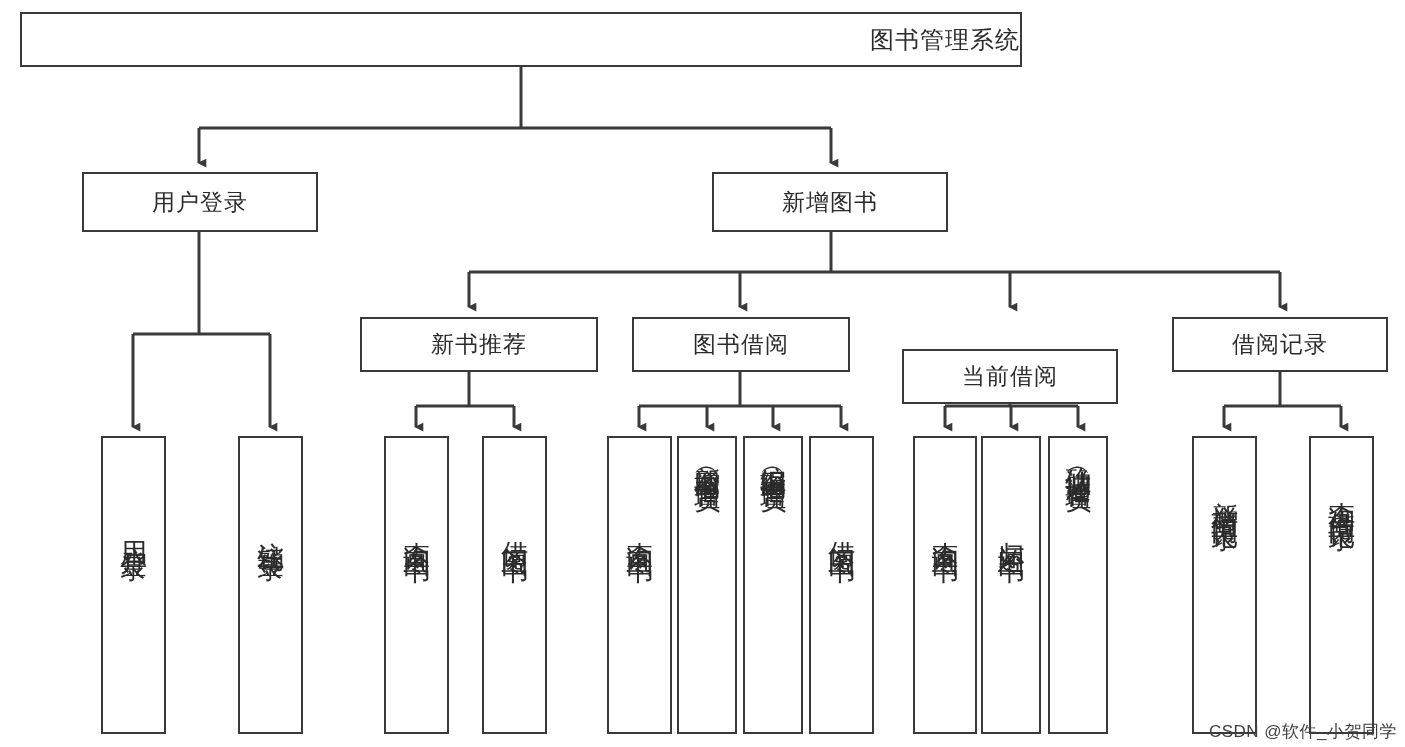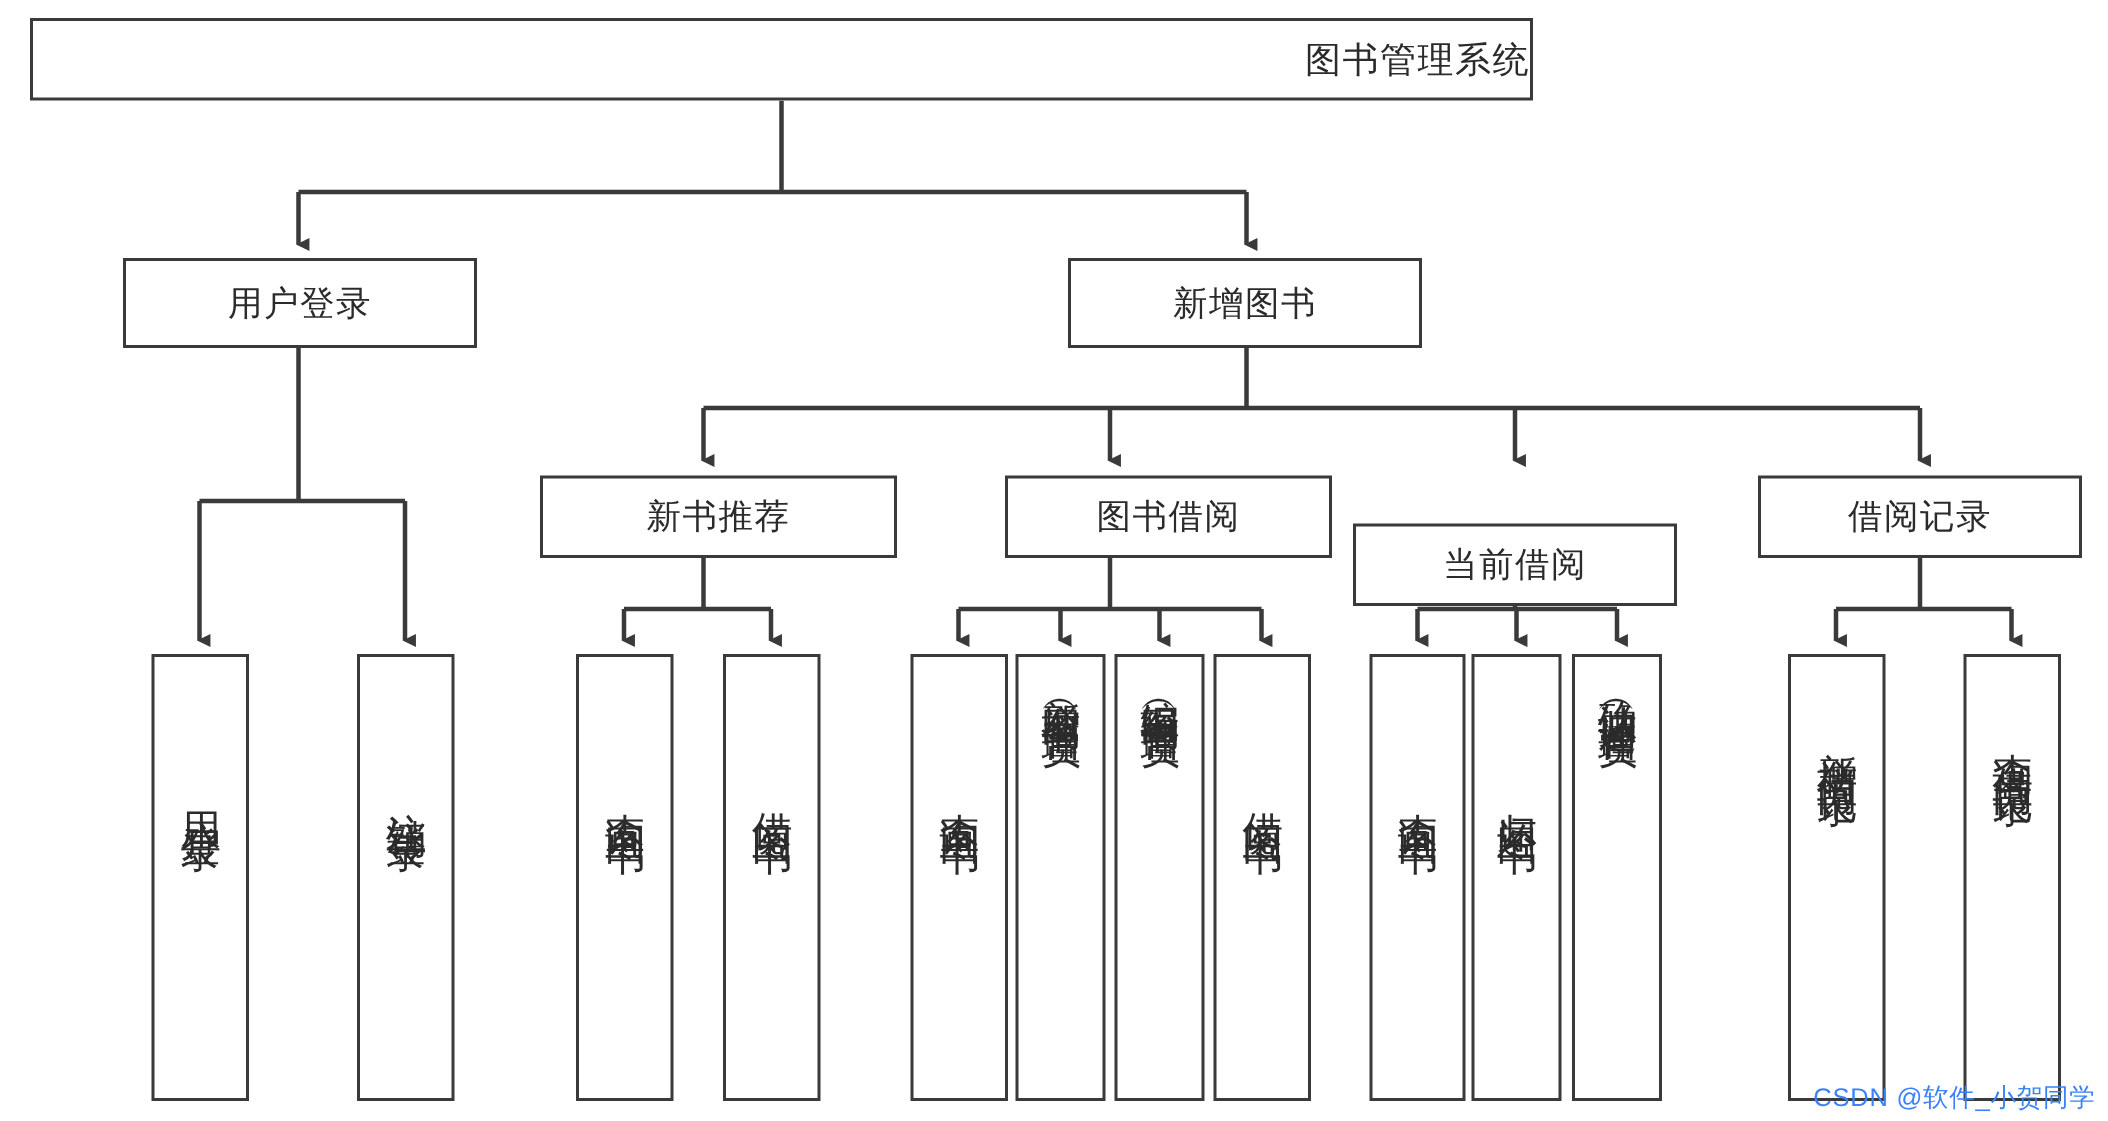--- a/index.html
+++ b/index.html
@@ -54,21 +54,21 @@
   }
   .vtext.tall{
     font-size:26px;
     letter-spacing:3px;
   }
   .watermark{
     position:absolute;
     right:8px;
     bottom:4px;
     font-size:17px;
-    color:#3b82f6;
+    color:#404040;
     letter-spacing:0.5px;
     white-space:nowrap;
   }
 </style>
 </head>
 <body>
 
 <div id="canvas">
 
   <svg id="wires" viewBox="0 0 1405 747">
@@ -128,21 +128,21 @@
   <div class="node horiz" style="left:82px;top:172px;width:236px;height:60px;">
     <span>用户登录</span>
   </div>
   <div class="node horiz" style="left:712px;top:172px;width:236px;height:60px;">
     <span>新增图书</span>
   </div>
 
   <div class="node horiz" style="left:360px;top:317px;width:238px;height:55px;">
     <span>新书推荐</span>
   </div>
-  <div class="node horiz" style="left:632px;top:317px;width:218px;height:55px;margin-left:38px;">
+  <div class="node horiz" style="left:632px;top:317px;width:218px;height:55px;">
     <span>图书借阅</span>
   </div>
   <div class="node horiz" style="left:902px;top:317px;width:216px;height:55px;margin-top:32px;">
     <span>当前借阅</span>
   </div>
   <div class="node horiz" style="left:1172px;top:317px;width:216px;height:55px;text-align:right;">
     <span>借阅记录</span>
   </div>
 
   <div class="node vert" style="left:101px;top:436px;width:65px;height:298px;padding-top:82px;">

